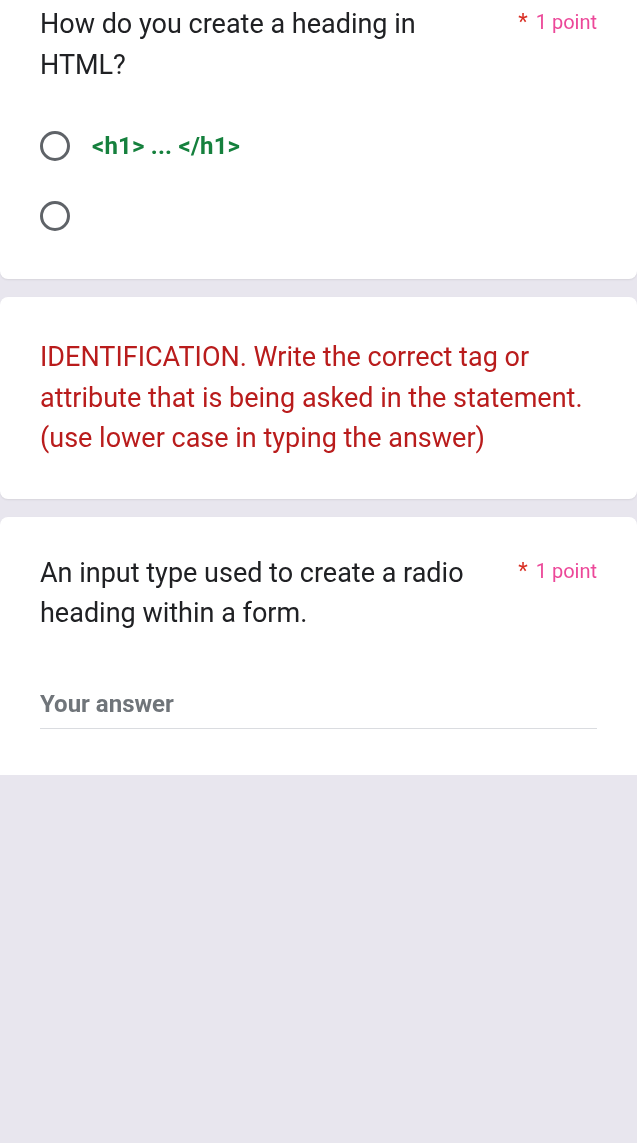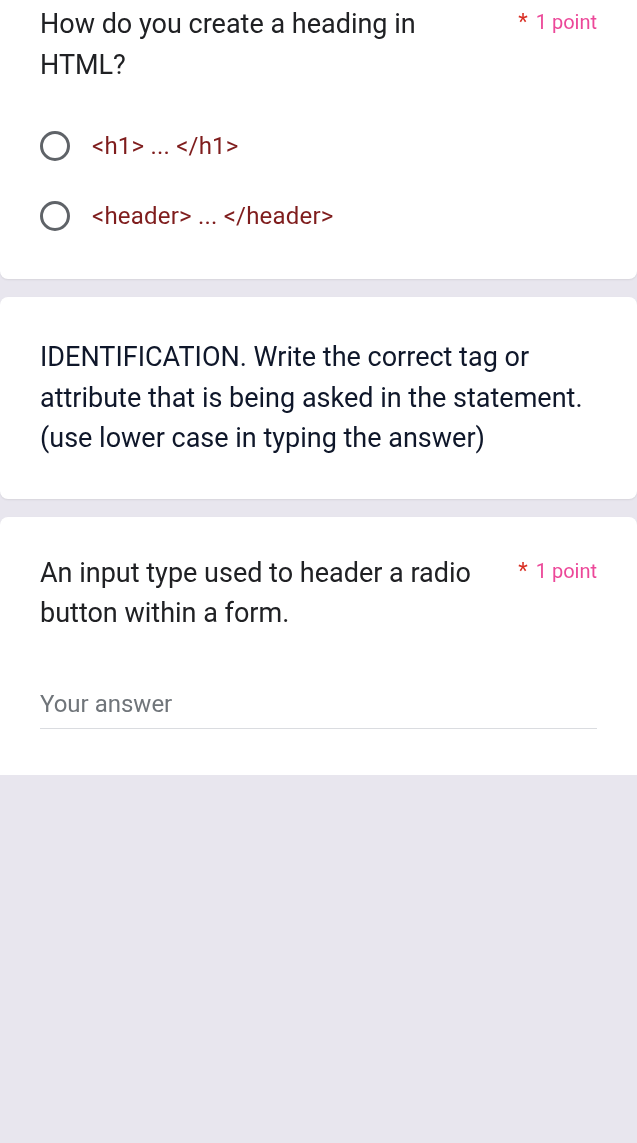--- a/index.html
+++ b/index.html
@@ -79,42 +79,44 @@
     }
     .radio {
       width: 30px;
       height: 30px;
       border: 3px solid #5f6368;
       border-radius: 50%;
       flex-shrink: 0;
     }
     .option-label {
       font-size: 24px;
-      color: #7f1d1d;
+      color: #15803d;
       letter-spacing: 0.2px;
+      font-weight: bold;
     }
     .section-text {
       font-size: 27px;
       line-height: 1.5;
       font-weight: 400;
-      color: #0f172a;
+      color: #b91c1c;
     }
     .answer-wrap {
       margin-top: 50px;
     }
     .answer-input {
       width: 100%;
       border: none;
       border-bottom: 1px solid #dadce0;
       font-size: 24px;
       padding: 6px 0 10px 0;
       color: #a21caf;
       outline: none;
       font-family: inherit;
       background: transparent;
+      font-weight: bold;
     }
     .answer-input::placeholder {
       color: #70757a;
     }
   </style>
 </head>
 <body>
 
 <div class="card first">
   <div class="question-head">
@@ -124,32 +126,31 @@
       <span class="points">1 point</span>
     </div>
   </div>
   <div class="options">
     <div class="option">
       <div class="radio"></div>
       <div class="option-label">&lt;h1&gt; ... &lt;/h1&gt;</div>
     </div>
     <div class="option">
       <div class="radio"></div>
-      <div class="option-label">&lt;header&gt; ... &lt;/header&gt;</div>
     </div>
   </div>
 </div>
 
 <div class="card section">
   <div class="section-text">IDENTIFICATION. Write the correct tag or attribute that is being asked in the statement. (use lower case in typing the answer)</div>
 </div>
 
 <div class="card last">
   <div class="question-head">
-    <div class="question-text">An input type used to header a radio button within a form.</div>
+    <div class="question-text">An input type used to create a radio heading within a form.</div>
     <div class="meta">
       <span class="star">*</span>
       <span class="points">1 point</span>
     </div>
   </div>
   <div class="answer-wrap">
     <input type="text" class="answer-input" placeholder="Your answer" style="">
   </div>
 </div>
 

